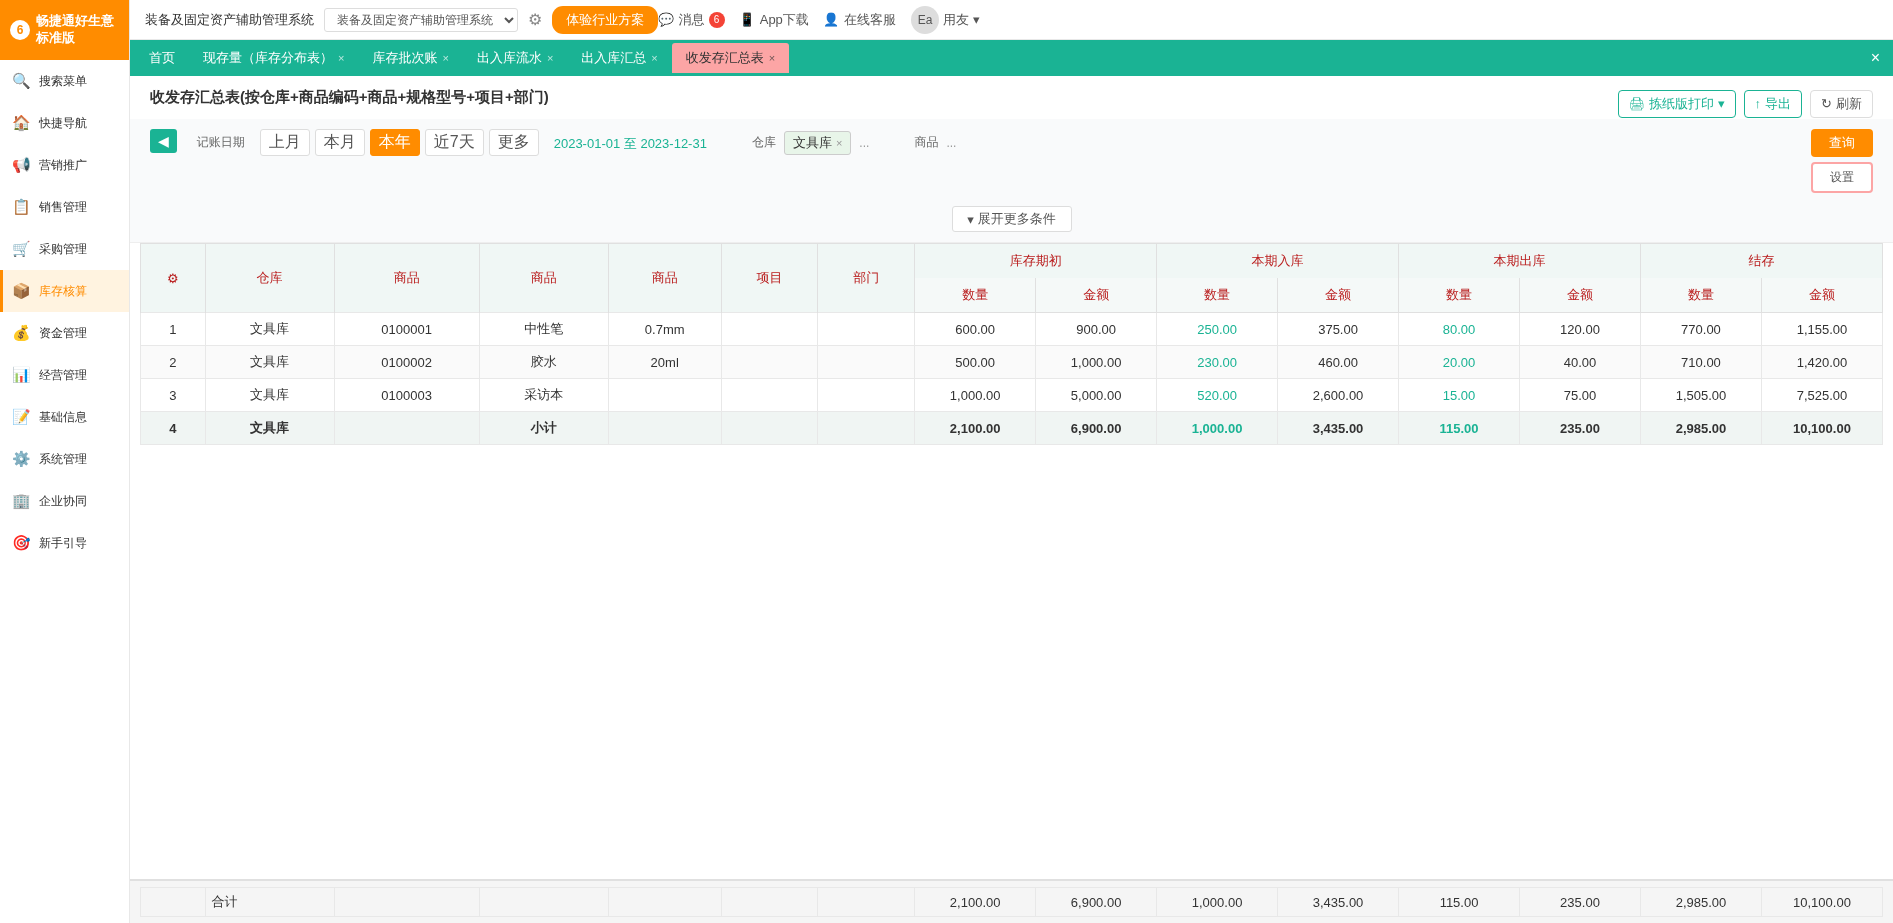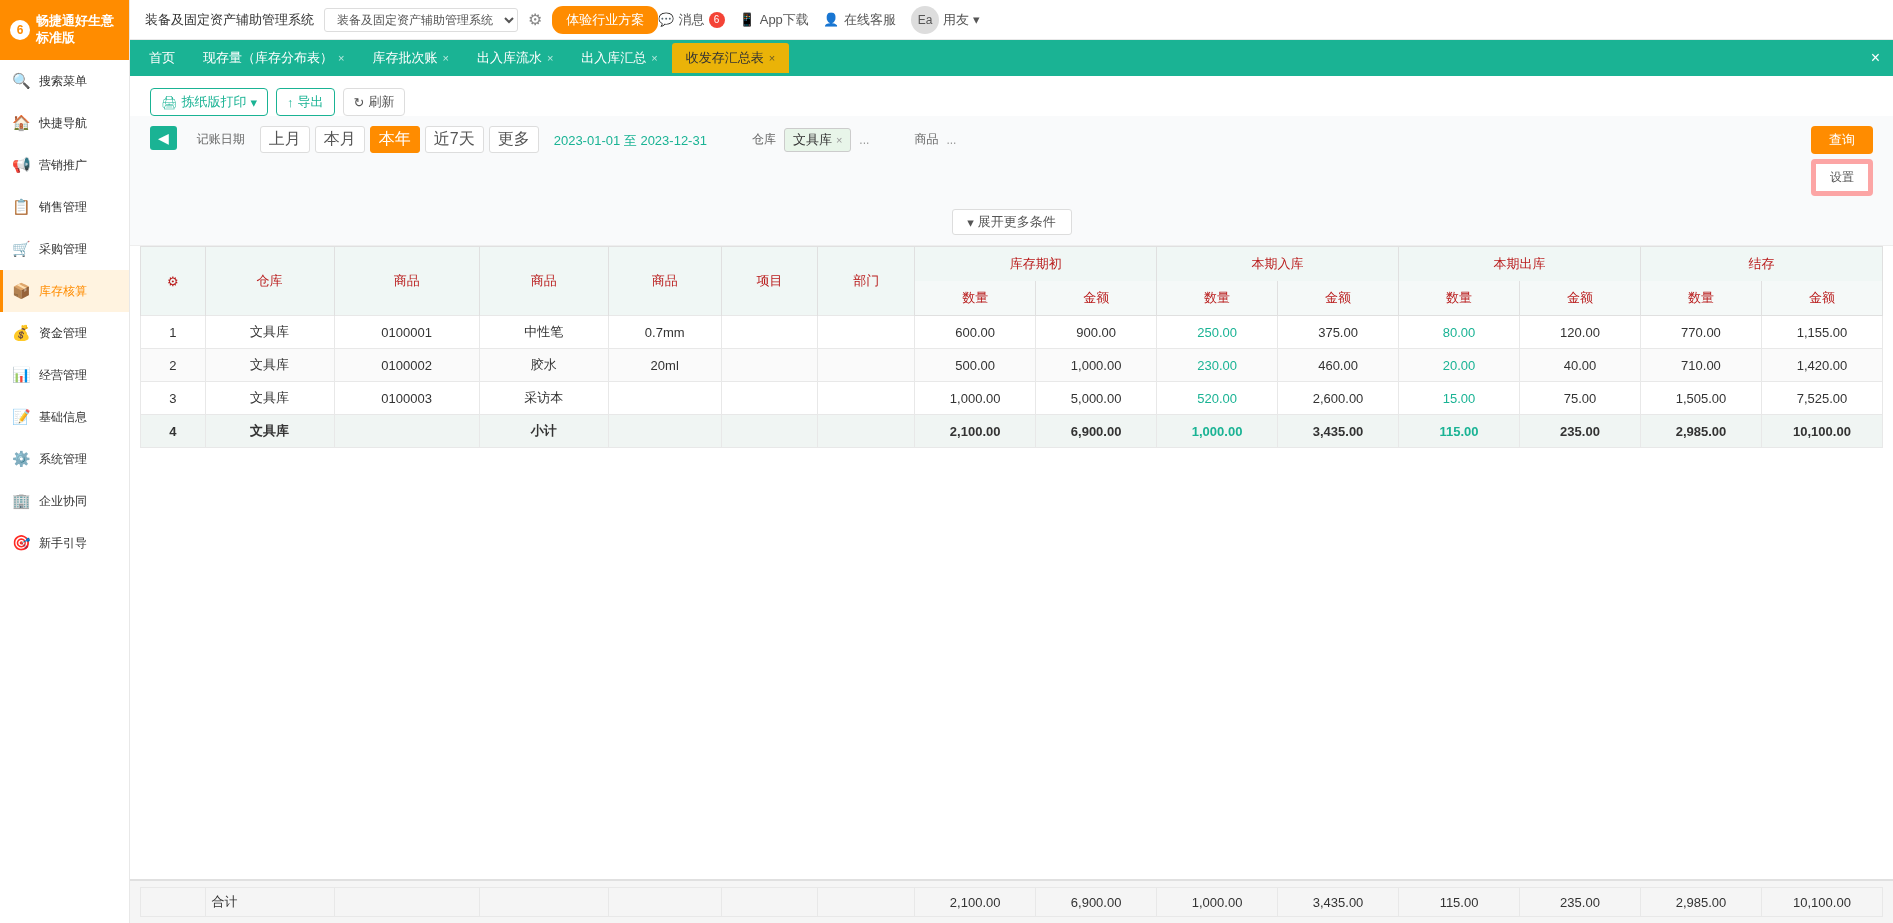--- a/index.html
+++ b/index.html
@@ -26,21 +26,21 @@
     .topbar-gear { color: #888; cursor: pointer; font-size: 16px; }
     .topbar-experience { background: #ff8c00; color: #fff; border: none; border-radius: 11px; padding: 5px 14px; font-size: 13px; cursor: pointer; }
     .topbar-right { display: flex; align-items: center; gap: 15px; color: #555; font-size: 12px; }
     .topbar-right-item { display: flex; align-items: center; gap: 4px; cursor: pointer; }
     .badge { background: #f44336; color: #fff; border-radius: 50%; width: 16px; height: 16px; display: flex; align-items: center; justify-content: center; font-size: 10px; }
     .user-avatar { width: 28px; height: 28px; border-radius: 50%; background: #ddd; display: flex; align-items: center; justify-content: center; font-size: 12px; overflow: hidden; }
 
     
     .tabs { background: #1ab394; display: flex; align-items: center; height: 36px; flex-shrink: 0; padding: 0 5px; }
     .tab { padding: 6px 14px; color: #fff; cursor: pointer; display: flex; align-items: center; gap: 5px; font-size: 13px; border-radius: 3px 3px 0 0; white-space: nowrap; }
-    .tab.active { background: #eab308; color: #333; }
+    .tab.active { background: #fca5a5; color: #333; }
     .tab-close { font-size: 11px; cursor: pointer; opacity: 0.7; }
     .tabs-close-all { margin-left: auto; color: #fff; cursor: pointer; font-size: 16px; padding: 0 8px; }
 
     
     .page { flex: 1; background: #fff; overflow-y: auto; display: flex; flex-direction: column; }
     .page-title { font-size: 15px; font-weight: bold; color: #333; margin-bottom: 12px; }
     .btn-print { border: 1px solid #1ab394; color: #1ab394; background: #fff; border-radius: 4px; padding: 4px 10px; cursor: pointer; font-size: 12px; display: flex; align-items: center; gap: 4px; }
     .btn-export { border: 1px solid #1ab394; color: #1ab394; background: #fff; border-radius: 4px; padding: 4px 10px; cursor: pointer; font-size: 12px; display: flex; align-items: center; gap: 4px; }
     .btn-refresh { border: 1px solid #ddd; color: #555; background: #fff; border-radius: 4px; padding: 4px 10px; cursor: pointer; font-size: 12px; display: flex; align-items: center; gap: 4px; }
 
@@ -50,21 +50,21 @@
     .filter-label { color: #666; font-size: 12px; white-space: nowrap; }
     .filter-date-btns { display: flex; gap: 5px; align-items: center; }
     .date-btn { padding: 2px 8px; border: 1px solid #ddd; border-radius: 3px; background: #fff; cursor: pointer; font-size: 16px; color: #555; }
     .date-btn.active { background: #ff8c00; color: #fff; border-color: #ff8c00; }
     .date-range { color: #1ab394; font-size: 13px; margin-top: 2px; }
     .tag { background: #e8f5e9; color: #333; border: 1px solid #ccc; border-radius: 3px; padding: 2px 8px; font-size: 12px; display: flex; align-items: center; gap: 4px; }
     .tag-close { cursor: pointer; color: #999; font-size: 11px; }
     .filter-more { color: #999; font-size: 12px; }
     .filter-expand { display: flex; align-items: center; gap: 4px; color: #555; font-size: 12px; cursor: pointer; border: 1px solid #ddd; border-radius: 3px; padding: 3px 10px; background: #fff; justify-content: center; width: 120px; margin: 0 auto; }
     .btn-query { background: #ff8c00; color: #fff; border: none; border-radius: 4px; padding: 5px 18px; cursor: pointer; font-size: 13px; }
-    .btn-settings { background: #fff; color: #555; border: 5px solid #fca5a5; border-radius: 4px; padding: 5px 12px; cursor: pointer; font-size: 12px; }
+    .btn-settings { background: #fff; color: #555; border: 2px solid #fca5a5; border-radius: 4px; padding: 5px 12px; cursor: pointer; font-size: 12px; }
     .filter-arrow { background: #1ab394; color: #fff; border: none; border-radius: 3px; padding: 4px 8px; cursor: pointer; font-size: 14px; }
 
     
     .table-container { flex: 1; overflow: auto; padding: 0 10px; }
     table { width: 100%; border-collapse: collapse; font-size: 12px; }
     thead tr th { background: #f0f7f5; color: #b91c1c; text-align: center; padding: 8px 6px; border: 1px solid #e0e0e0; white-space: nowrap; font-weight: normal; }
     thead tr.header-top th { border-bottom: none; }
     thead tr.header-sub th { border-top: none; background: #f5f9f8; }
     tbody tr td { text-align: center; padding: 7px 6px; border: 1px solid #e8e8e8; color: #333; white-space: nowrap; }
     tbody tr:nth-child(even) { background: #fafafa; }
@@ -203,20 +203,21 @@
     <div class="tab active">
       <span>收发存汇总表</span>
       <span class="tab-close">×</span>
     </div>
     <div class="tabs-close-all">×</div>
   </div>
 
   <div class="page">
 
     <div style="padding: 12px 20px 0; display:flex; align-items:center; justify-content:space-between; position:relative;">
+      <h2 class="page-title" style="font-size:15px; font-weight:bold; color:#333;">收发存汇总表(按仓库+商品编码+商品+规格型号+项目+部门)</h2>
       <div style="display:flex; align-items:center; gap:8px;">
         <button class="btn-print">
           <span>🖨</span>
           <span>拣纸版打印</span>
           <span>▾</span>
         </button>
         <button class="btn-export">
           <span>↑</span>
           <span>导出</span>
         </button>

